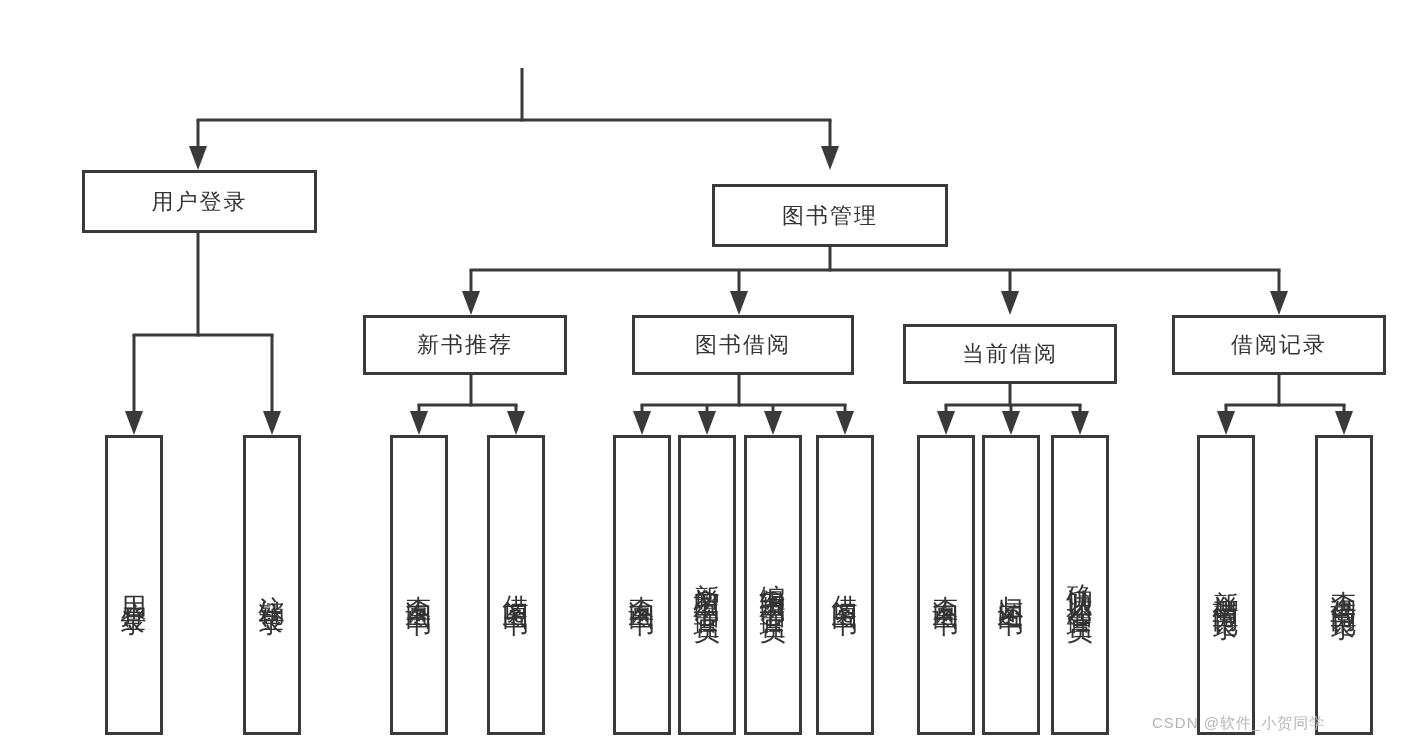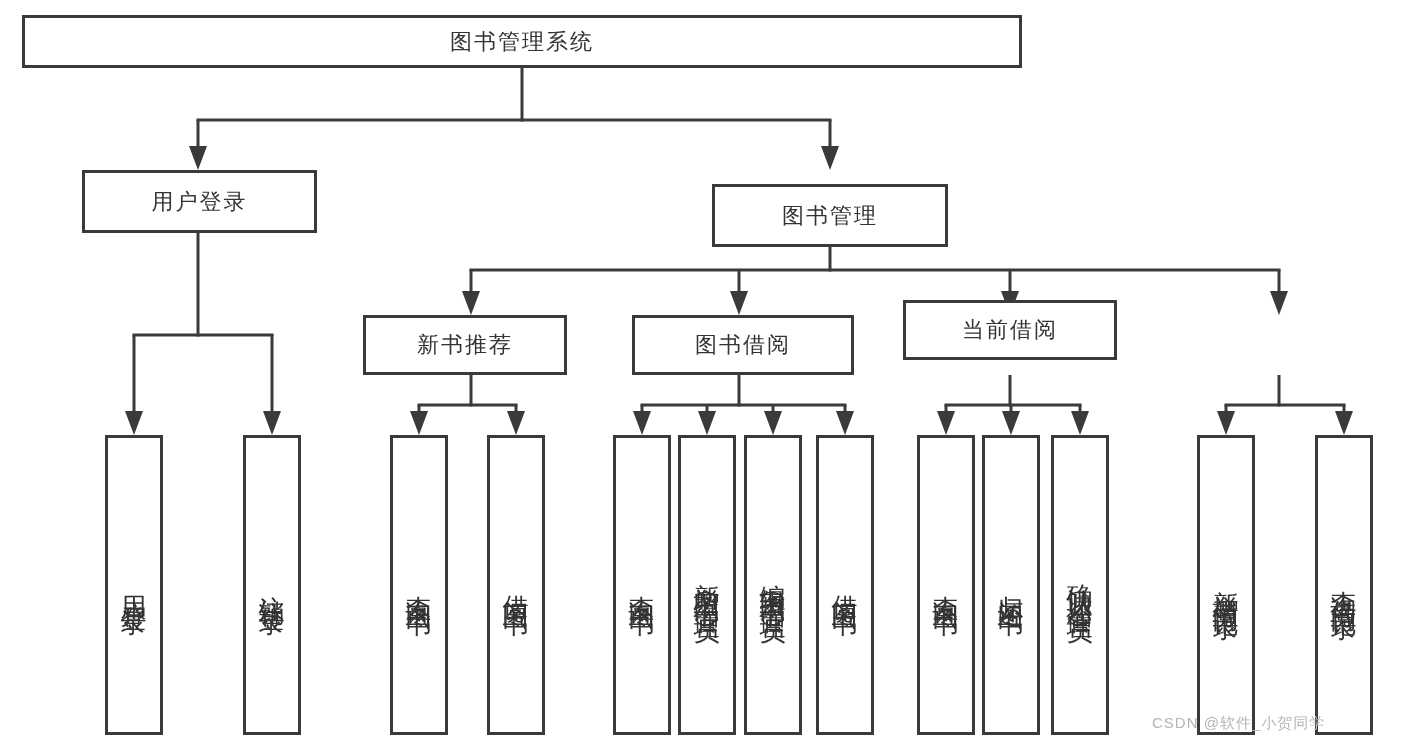--- a/index.html
+++ b/index.html
@@ -95,28 +95,28 @@
       <polygon points="1071,411 1089,411 1080,435"></polygon>
 
     <line x1="1279" y1="375" x2="1279" y2="406.5"></line>
     <line x1="1224.5" y1="405" x2="1345.5" y2="405"></line>
     <line x1="1226" y1="405" x2="1226" y2="417"></line>
       <polygon points="1217,411 1235,411 1226,435"></polygon>
     <line x1="1344" y1="405" x2="1344" y2="417"></line>
       <polygon points="1335,411 1353,411 1344,435"></polygon>
   </svg>
 
-  <div class="hnode" style="left:22px;top:15px;width:1000px;height:53px;">图书管理系统</div>
 
   <div class="hnode" style="left:82px;top:170px;width:235px;height:63px;">用户登录</div>
   <div class="hnode" style="left:712px;top:170px;width:236px;height:63px;margin-top:14px;">图书管理</div>
 
   <div class="hnode" style="left:363px;top:315px;width:204px;height:60px;">新书推荐</div>
   <div class="hnode" style="left:632px;top:315px;width:222px;height:60px;">图书借阅</div>
-  <div class="hnode" style="left:903px;top:300px;width:214px;height:60px;">当前借阅</div>
+  <div class="hnode" style="left:903px;top:324px;width:214px;height:60px;">当前借阅</div>
+  <div class="hnode" style="left:1172px;top:315px;width:214px;height:60px;">借阅记录</div>
 
   <div class="vnode" style="left:105px;">
     <span class="vtext">用户登录</span>
   </div>
   <div class="vnode" style="left:243px;">
     <span class="vtext">注销登录</span>
   </div>
 
   <div class="vnode" style="left:390px;">
     <span class="vtext">查询图书</span>

